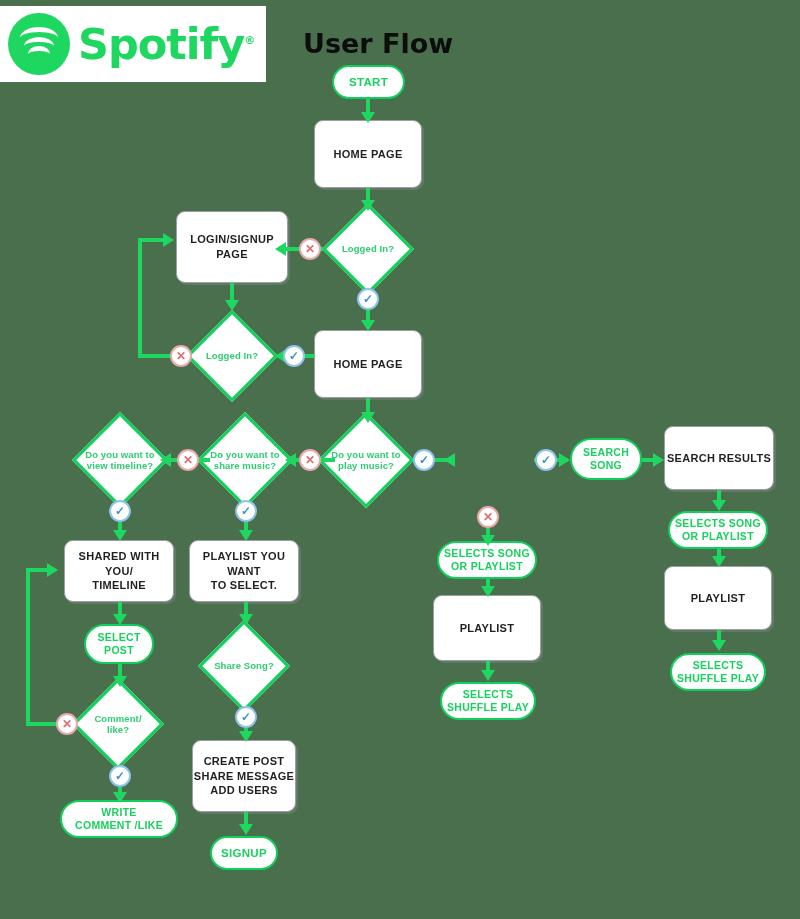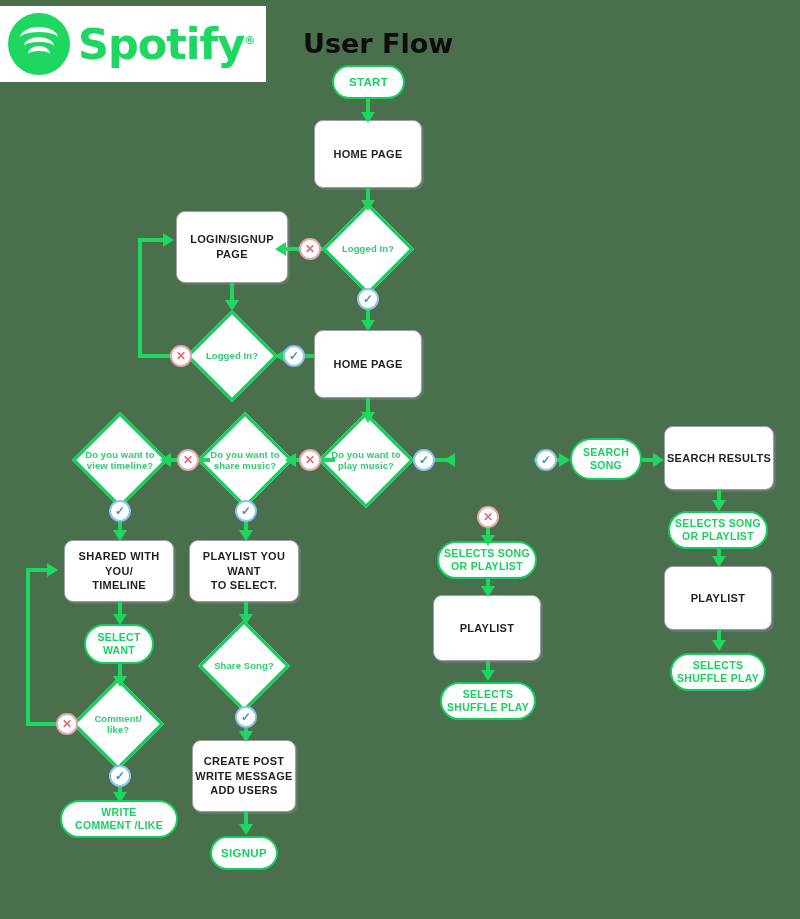--- a/index.html
+++ b/index.html
@@ -300,21 +300,21 @@
       <span>SHARED WITH YOU/</span><br>
       <span>TIMELINE</span>
     </span>
   </div>
   <div class="ln lnv" style="left:118px;top:602px;height:18px;"></div>
   <div class="arw dn" style="left:113px;top:614px;"></div>
 
   <div class="node pill sm" style="left:84px;top:624px;width:70px;height:40px;">
     <span>
       <span>SELECT</span><br>
-      <span>WANT</span>
+      <span>POST</span>
     </span>
   </div>
   <div class="ln lnv" style="left:118px;top:664px;height:18px;"></div>
   <div class="arw dn" style="left:113px;top:676px;"></div>
 
   <div class="node dia" style="left:72px;top:678px;width:92px;height:92px;">
     <div class="shape"></div>
     <div class="txt">
       <span>Comment/</span><br>
       <span>like?</span>
@@ -367,21 +367,21 @@
   <div class="ln lnv" style="left:244px;top:708px;height:4px;"></div>
   <div class="badge yes" style="left:235px;top:706px;">
     <span>✓</span>
   </div>
   <div class="ln lnv" style="left:244px;top:728px;height:8px;"></div>
   <div class="arw dn" style="left:239px;top:731px;"></div>
 
   <div class="node proc" style="left:192px;top:740px;width:104px;height:72px;">
     <span>
       <span>CREATE POST</span><br>
-      <span>WRITE MESSAGE</span><br>
+      <span>SHARE MESSAGE</span><br>
       <span>ADD USERS</span>
     </span>
   </div>
   <div class="ln lnv" style="left:244px;top:812px;height:18px;"></div>
   <div class="arw dn" style="left:239px;top:824px;"></div>
 
   <div class="node pill" style="left:210px;top:836px;width:68px;height:34px;">
     <span>SIGNUP</span>
   </div>
 

